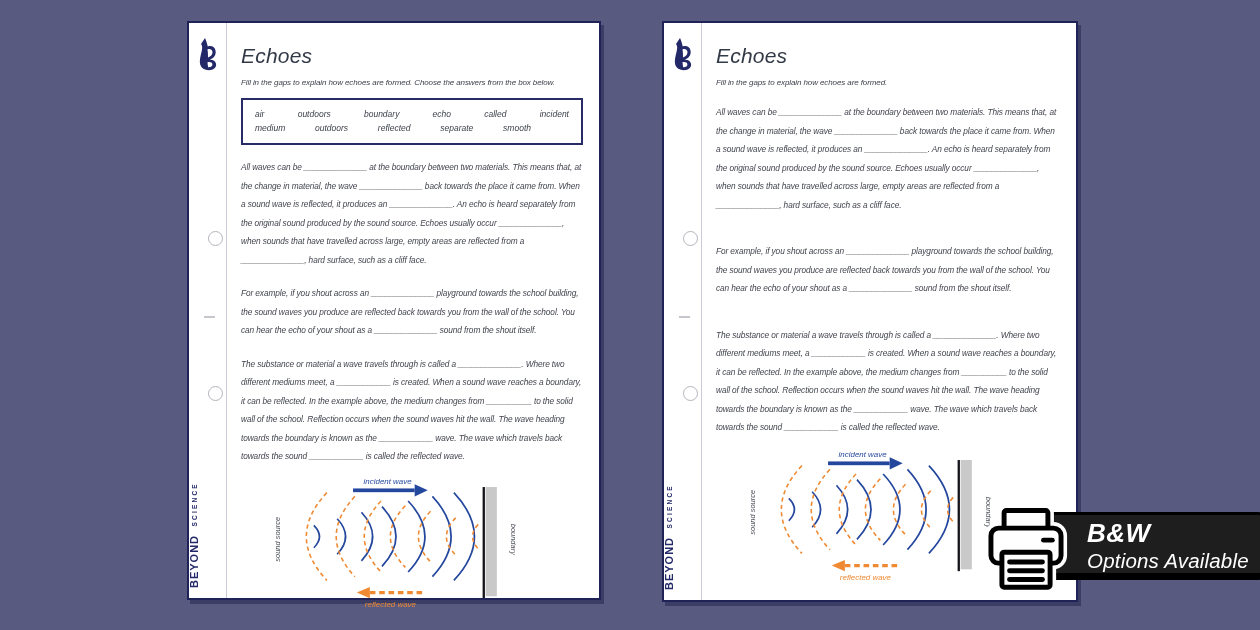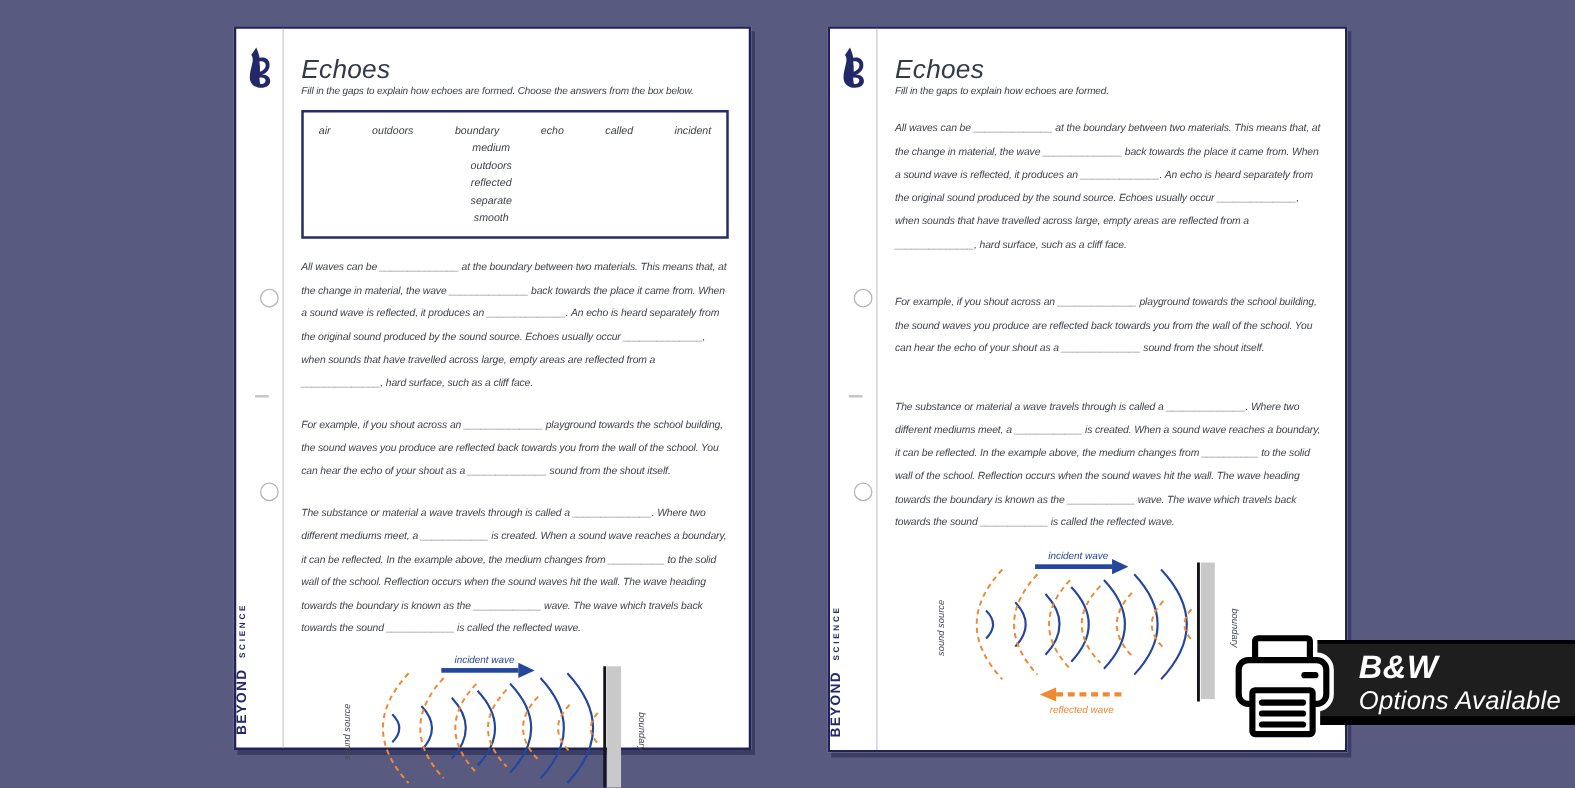--- a/index.html
+++ b/index.html
@@ -38,28 +38,28 @@
     border-radius:50%; border:1.5px solid #b4b4bc; background:#fff;
   }
   .punch.p1 { top:208px; }
   .punch.p2 { top:363px; }
   .center-dash {
     position:absolute; left:15px; top:293px; width:11px; height:2px; background:#c6c6cc;
   }
 
   .content { position:absolute; left:52px; top:21px; right:16px;font-style:italic; }
   .ws-title { font-size:21px; font-weight:500; color:#333a47; letter-spacing:0.2px; }
-  .ws-sub   { font-size:8px; color:#3b3f48; white-space:nowrap; letter-spacing:-0.1px; }
+  .ws-sub   { margin-top:10px; font-size:8px; color:#3b3f48; white-space:nowrap; letter-spacing:-0.1px; }
 
   .word-bank {
     margin-top:11px; border:2px solid #272c67; padding:7px 12px 8px 12px;
     font-size:8.5px; color:#3b3f48;
   }
-  .wb-row { display:flex; justify-content:space-between; line-height:14px;text-align:center; }
-  .wb-row.second { padding-right:38px;flex-direction:column; }
+  .wb-row { display:flex; justify-content:space-between; line-height:14px; }
+  .wb-row.second { padding-right:38px; }
 
   .ws-par {
     font-size:8.3px; line-height:18.5px; color:#42454e; letter-spacing:-0.1px;
   }
   .left  .ws-par { margin-top:13px; }
   .left  .ws-par + .ws-par { margin-top:15px; }
   .right .ws-par { margin-top:16px; }
   .right .ws-par + .ws-par { margin-top:28px; }
 
   .diagram { margin-top:8px; margin-left:28px; width:282px; height:140px; display:block; }

